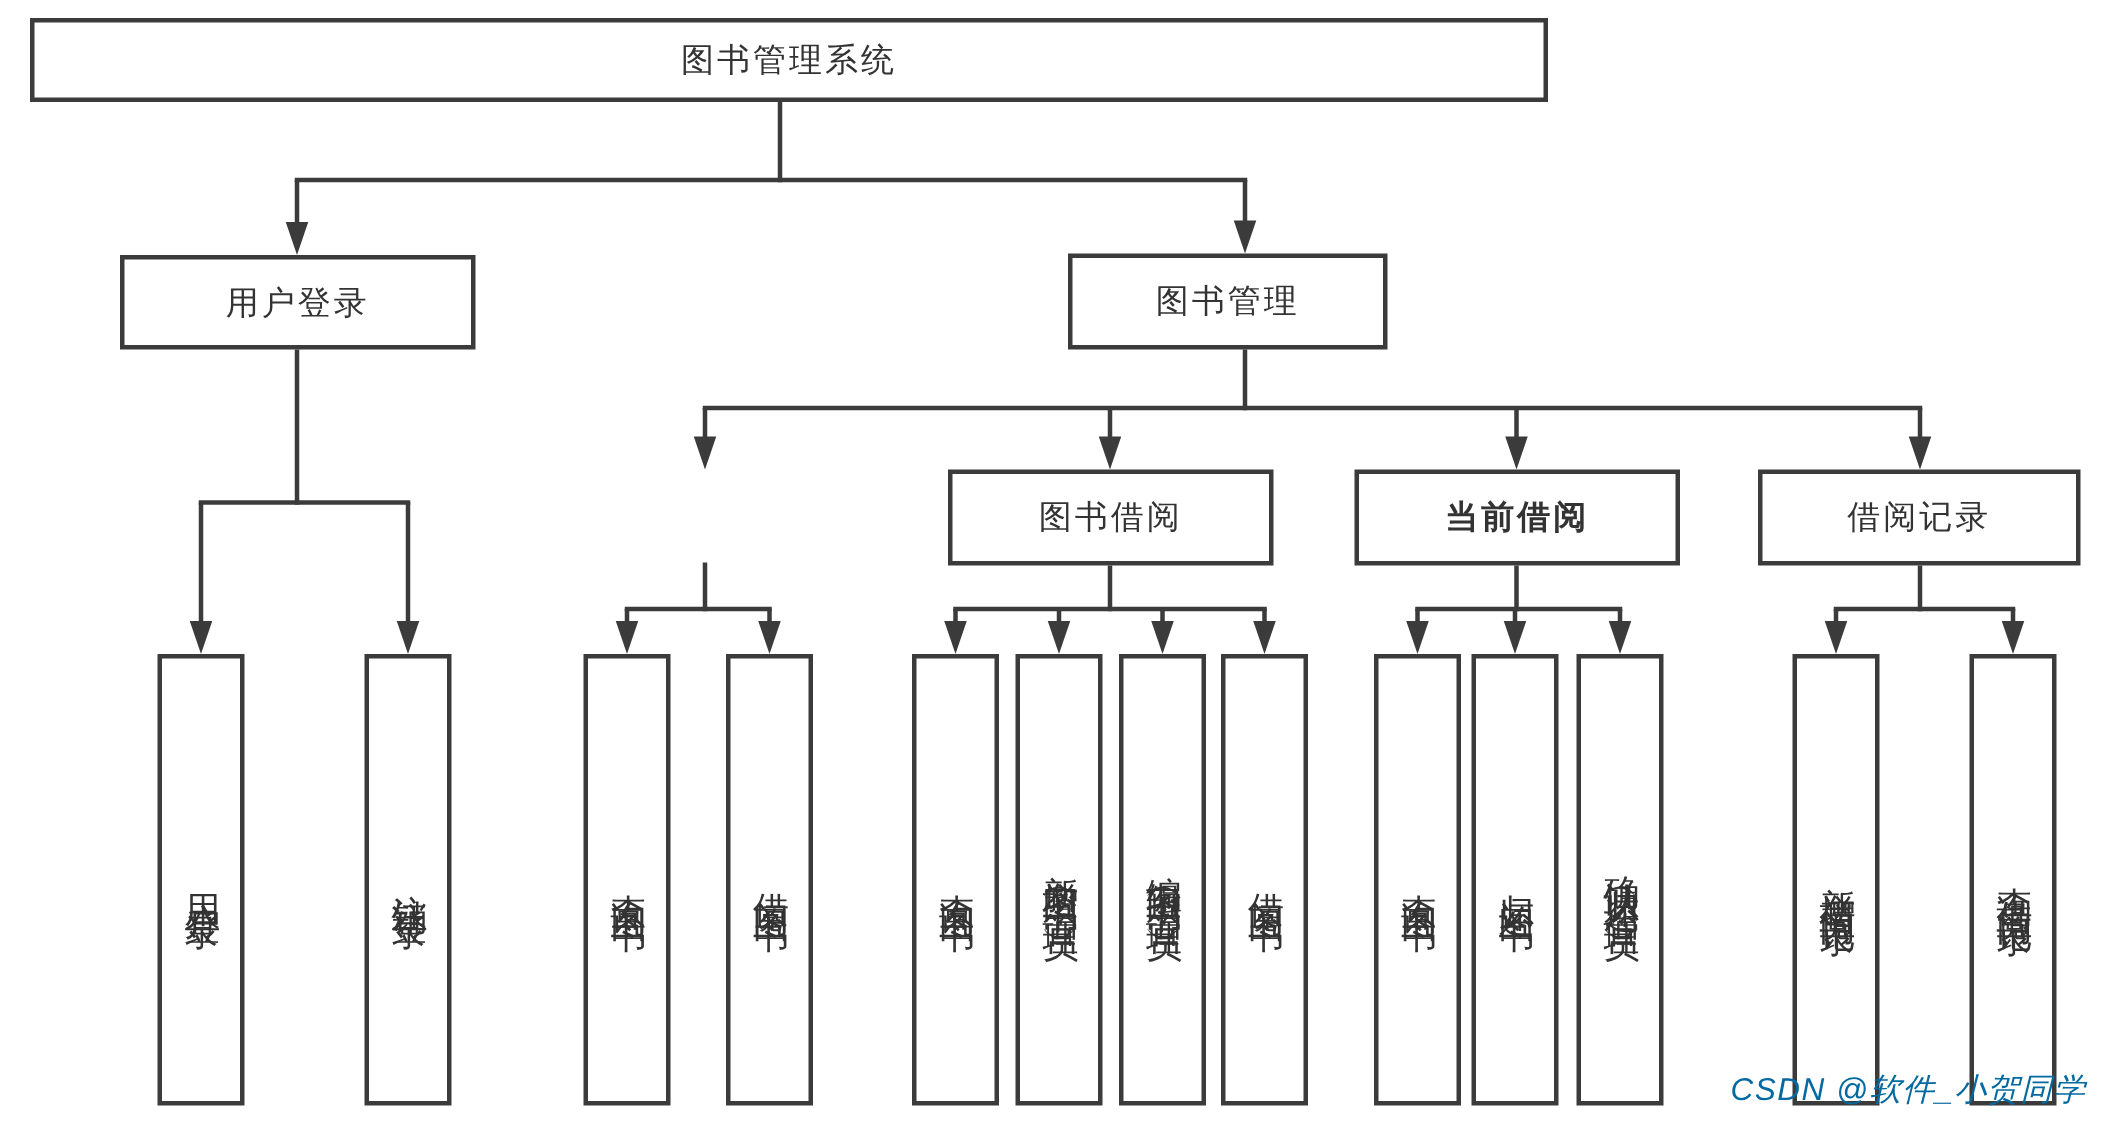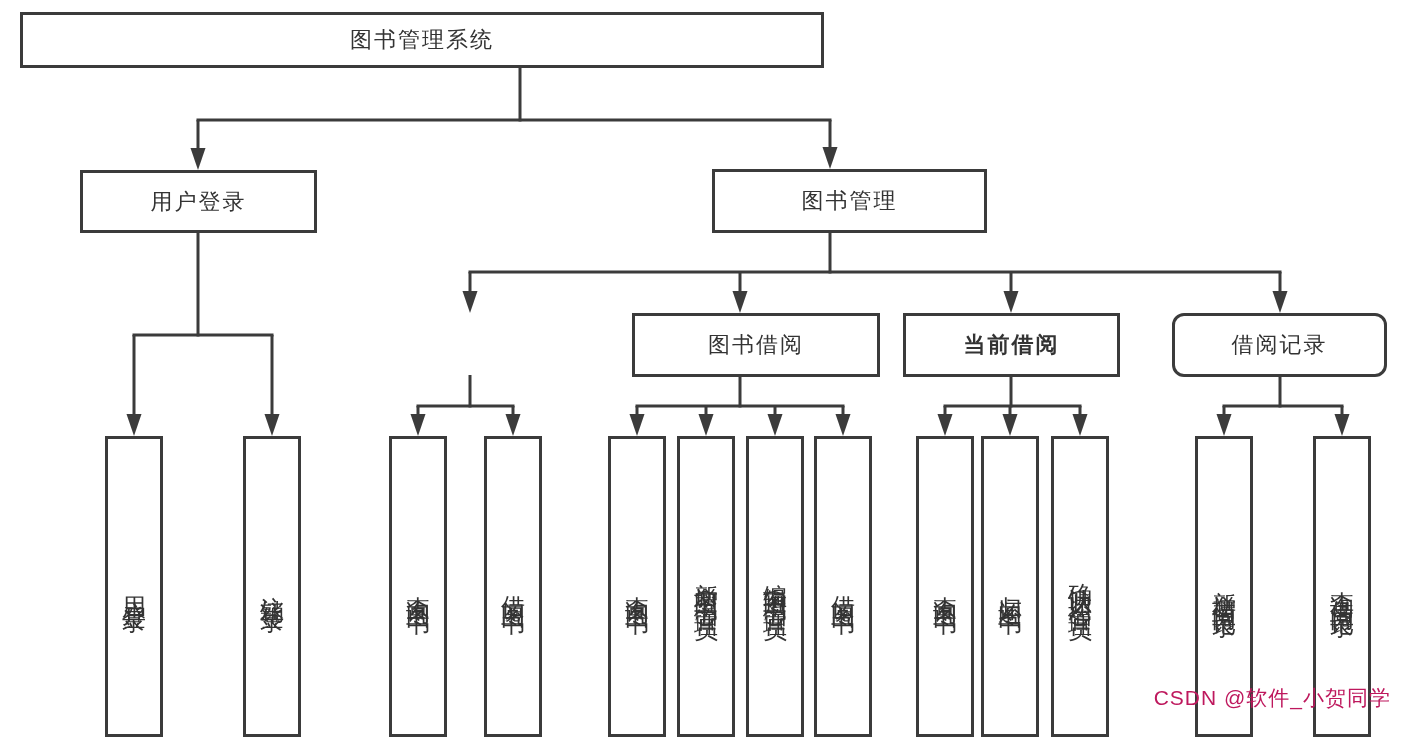--- a/index.html
+++ b/index.html
@@ -23,26 +23,27 @@
   .node-h{font-size:22px;letter-spacing:2px;white-space:nowrap;}
   .node-v{
     writing-mode:vertical-rl;
     text-orientation:mixed;
     font-size:24px;
     letter-spacing:5px;
     line-height:1;
   }
   #watermark{
     position:absolute;
-    top:684px;right:14px;
+    top:712px;right:14px;
     font-size:21px;
     letter-spacing:1px;
-    color:#be185d;
+    color:#0369a1;
     z-index:5;
     white-space:nowrap;
+    font-style:italic;
   }
 </style>
 </head>
 <body>
 
 <div id="stage">
 
   <svg id="wires" width="1405" height="747">
     <g stroke="#3b3b3b" stroke-width="3" fill="none">
 
@@ -102,28 +103,28 @@
       <polygon points="767.5,414 782.5,414 775,436"></polygon>
       <polygon points="835.5,414 850.5,414 843,436"></polygon>
       <polygon points="937.5,414 952.5,414 945,436"></polygon>
       <polygon points="1002.5,414 1017.5,414 1010,436"></polygon>
       <polygon points="1072.5,414 1087.5,414 1080,436"></polygon>
       <polygon points="1216.5,414 1231.5,414 1224,436"></polygon>
       <polygon points="1334.5,414 1349.5,414 1342,436"></polygon>
     </g>
   </svg>
 
-  <div class="node node-h" style="left:20px;top:12px;width:804px;height:56px;text-align:center;">图书管理系统</div>
+  <div class="node node-h" style="left:20px;top:12px;width:1012px;height:56px;text-align:center;">图书管理系统</div>
 
   <div class="node node-h" style="left:80px;top:170px;width:237px;height:63px;">用户登录</div>
-  <div class="node node-h" style="left:712px;top:169px;width:275px;height:64px;font-family:Liberation Mono, monospace;">图书管理</div>
+  <div class="node node-h" style="left:712px;top:169px;width:213px;height:64px;font-family:Liberation Mono, monospace;">图书管理</div>
 
-  <div class="node node-h" style="left:632px;top:313px;width:248px;height:64px;">图书借阅</div>
+  <div class="node node-h" style="left:632px;top:313px;width:217px;height:64px;">图书借阅</div>
   <div class="node node-h" style="left:903px;top:313px;width:217px;height:64px;font-weight:bold;">当前借阅</div>
-  <div class="node node-h" style="left:1172px;top:313px;width:215px;height:64px;border-radius:12px;">借阅记录</div>
+  <div class="node node-h" style="left:1172px;top:313px;width:215px;height:64px;">借阅记录</div>
 
   <div class="node node-v" style="left:105px;top:436px;width:58px;height:301px;">用户登录</div>
   <div class="node node-v" style="left:243px;top:436px;width:58px;height:301px;">注销登录</div>
 
   <div class="node node-v" style="left:389px;top:436px;width:58px;height:301px;">查询图书</div>
   <div class="node node-v" style="left:484px;top:436px;width:58px;height:301px;">借阅图书</div>
 
   <div class="node node-v" style="left:608px;top:436px;width:58px;height:301px;">查询图书</div>
   <div class="node node-v" style="left:677px;top:436px;width:58px;height:301px;">新增图书（管理员）</div>
   <div class="node node-v" style="left:746px;top:436px;width:58px;height:301px;">编辑图书（管理员）</div>

